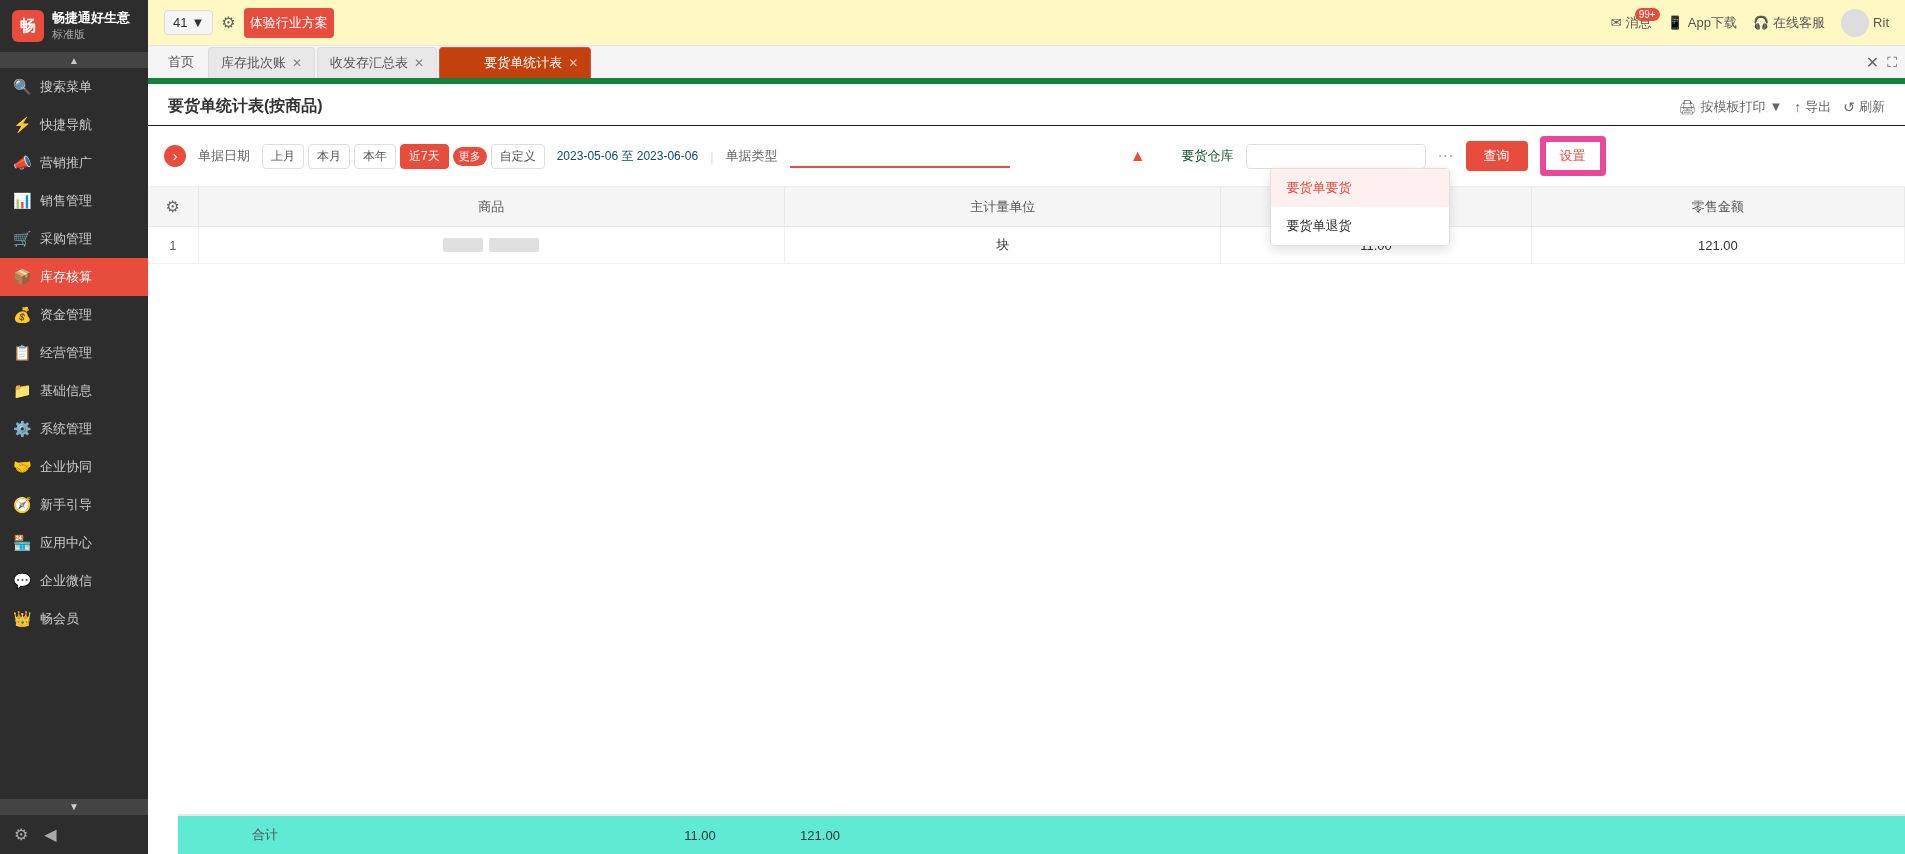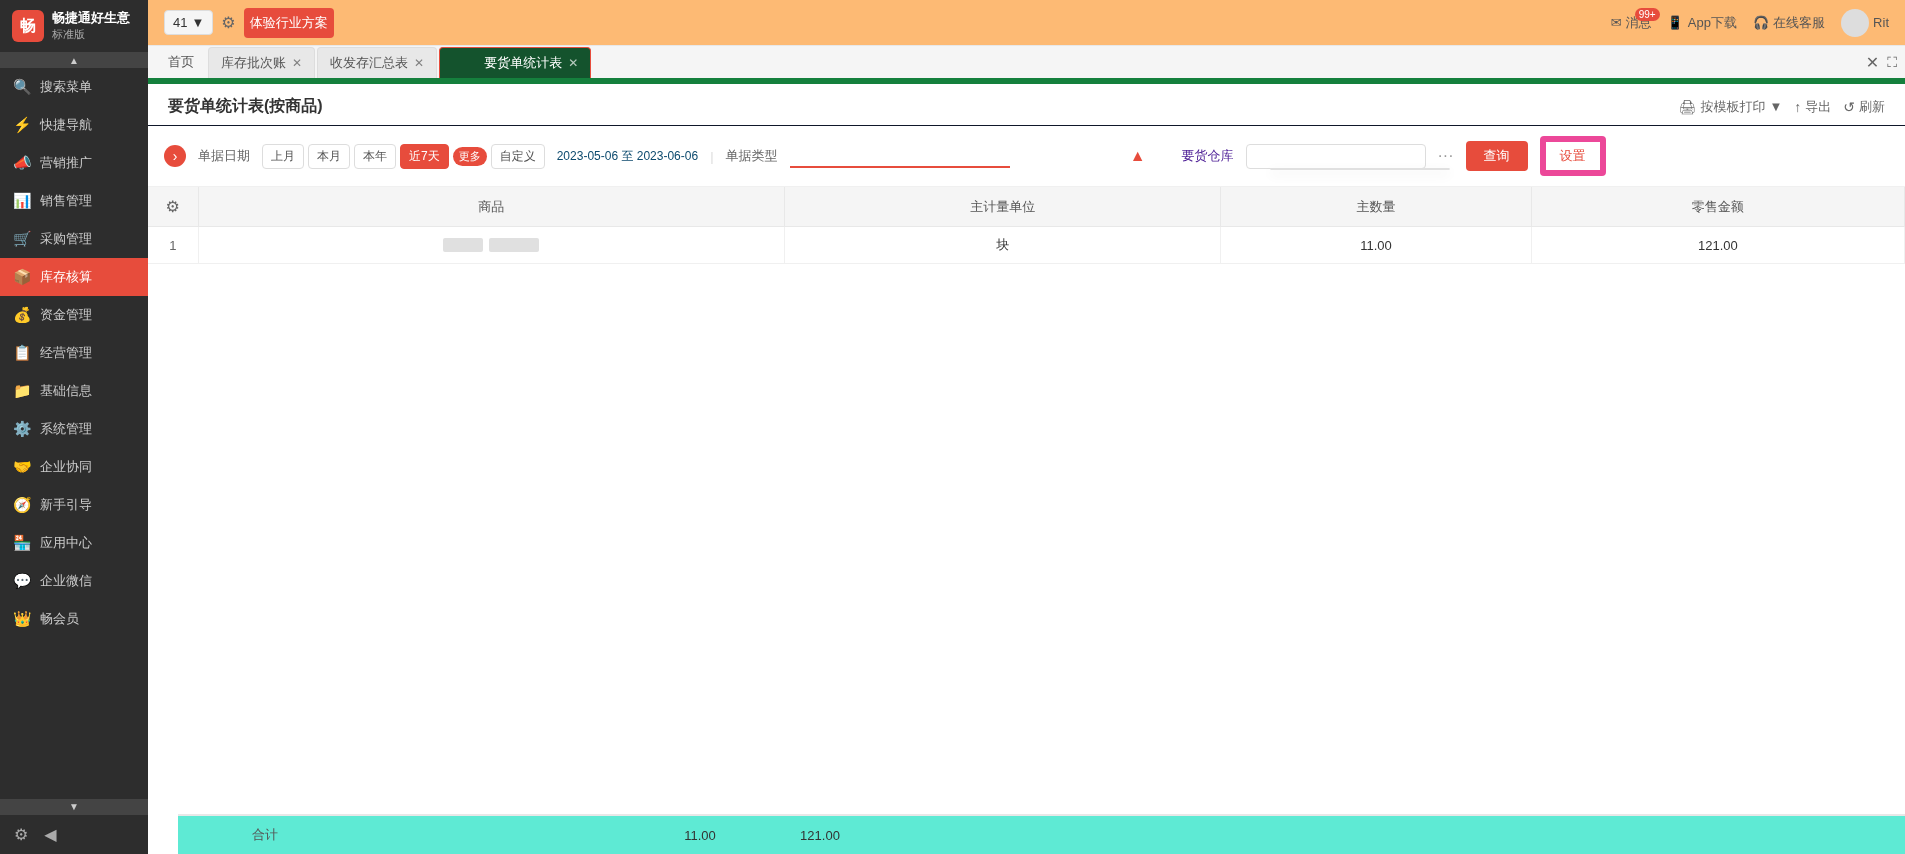--- a/index.html
+++ b/index.html
@@ -92,21 +92,21 @@
     .main {
       flex: 1;
       display: flex;
       flex-direction: column;
       overflow: hidden;
       background: #f5f5f5;
     }
 
     
     .topbar {
-      background: #fdba74;
+      background: #fef9c3;
       display: flex;
       align-items: center;
       padding: 0 16px;
       height: 46px;
       border-bottom: 1px solid #e8e8e8;
       gap: 10px;
       flex-shrink: 0;
     }
     .topbar-left {
       display: flex;
@@ -193,21 +193,21 @@
       font-size: 13px;
       color: #555;
       border-radius: 4px 4px 0 0;
       gap: 6px;
       white-space: nowrap;
       background: #e8e8e8;
       border: 1px solid #ddd;
       border-bottom: none;
     }
     .tab.active {
-      background: #14532d;
+      background: #c2410c;
       color: white;
       border-color: #e74c3c;
       padding-left: 44px;
     }
     .tab .close-icon { font-size: 12px; opacity: 0.7; }
     .tab.home { background: transparent; border: none; color: #555; }
     .tabs-right {
       margin-left: auto;
       display: flex;
       align-items: center;
@@ -330,21 +330,21 @@
       color: #333;
       background: #fff;
     }
     .filter-select-arrow {
       color: #e74c3c;
       cursor: pointer;
       font-size: 16px;
       position: absolute;
       right: 4px;
     }
-    .filter-warehouse-label { color: #4c1d95; font-size: 13px; white-space: nowrap; }
+    .filter-warehouse-label { color: #14532d; font-size: 13px; white-space: nowrap; }
     .filter-warehouse-input {
       border: 1px solid #ddd;
       border-radius: 4px;
       padding: 3px 8px;
       font-size: 13px;
       color: #333;
       flex: 1;
       max-width: 180px;
     }
     .filter-more-btn {
@@ -619,20 +619,22 @@
       <span class="filter-date-range">2023-05-06 至 2023-06-06</span>
 
       <span class="filter-separator">|</span>
 
       <span class="filter-type-label">单据类型</span>
       <div class="filter-select-wrapper" style="position:relative;">
         <input class="filter-select-input" value="" style="border-top: none; border-right: none; border-left: none; border-image: initial; border-bottom: 2px solid rgb(231, 76, 60); width: 220px; padding: 3px 28px 3px 4px; outline: none; font-size: 13px;">
         <span class="filter-select-arrow" style="position:absolute;right:4px;color:#e74c3c;cursor:pointer;">▲</span>
 
         <div class="dropdown-overlay">
+          <div class="dropdown-item selected">要货单要货</div>
+          <div class="dropdown-item">要货单退货</div>
         </div>
       </div>
 
       <span class="filter-warehouse-label" style="margin-left:20px;">要货仓库</span>
       <input class="filter-warehouse-input" value="" style="border: 1px solid rgb(221, 221, 221); border-radius: 4px; padding: 4px 8px; width: 140px; font-size: 13px;">
 
       <span class="filter-more-btn">···</span>
 
       <button class="filter-query-btn">查询</button>
       <button class="filter-settings-btn">设置</button>

